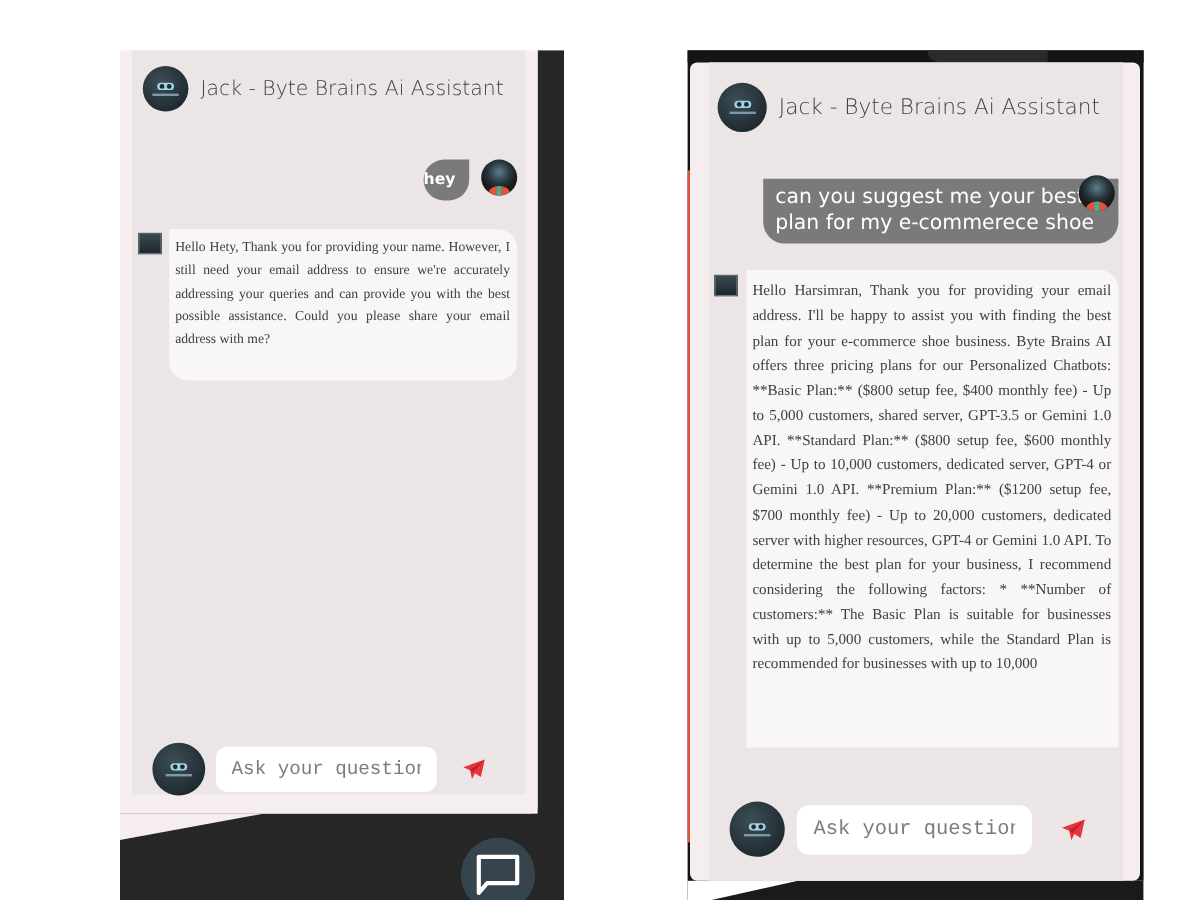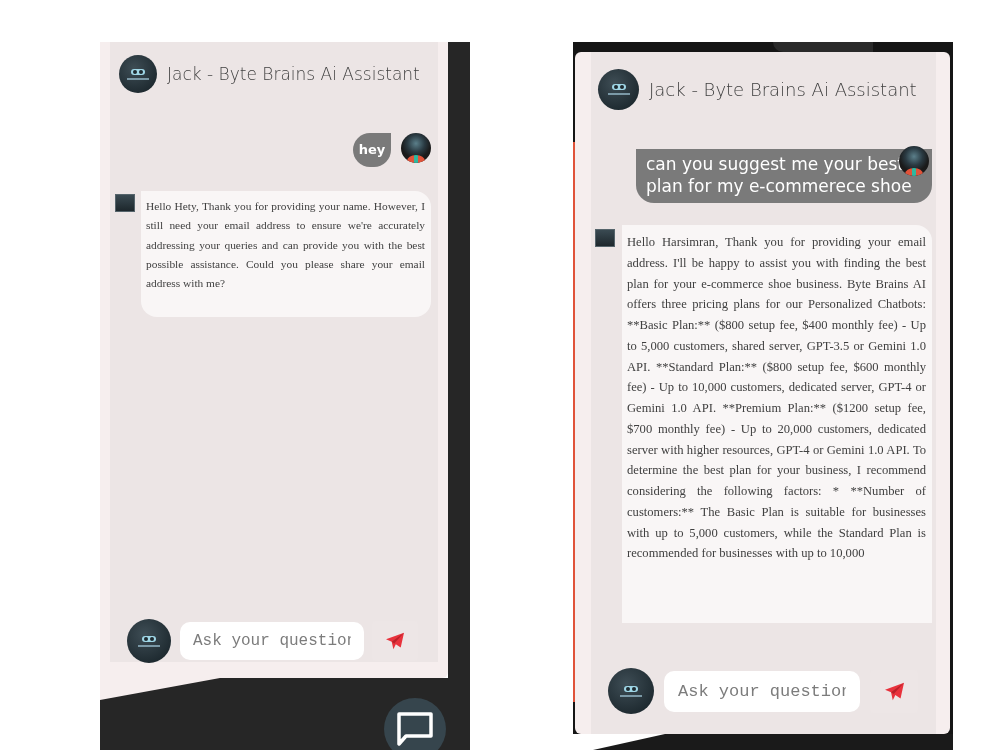--- a/index.html
+++ b/index.html
@@ -111,21 +111,21 @@
     <div class="left-inner">
 
       <div class="header" style="left:9px; top:13px;">
         <div class="bot-avatar" style="width:38px;height:38px;">
           <div class="eyes"></div>
             <div class="brand"></div>
         </div>
         <span class="header-title">Jack - Byte Brains Ai Assistant</span>
       </div>
 
-      <div class="user-bubble" style="left:243px; top:91px; width:38px; height:34px; border-radius:17px 0 17px 17px; text-align:center; line-height:34px; font-weight:bold; font-size:13px;">hey</div>
+      <div class="user-bubble" style="left:243px; top:91px; width:38px; height:34px; border-radius:17px 0 17px 17px; line-height:34px; font-weight:bold; font-size:13px;">hey</div>
       <div class="user-avatar" style="left:291px; top:91px;"></div>
 
       <div class="bot-msg-icon" style="left:5px; top:152px;"></div>
       <div class="bot-bubble" style="left:31px; top:149px; width:290px; height:126px; border-radius:0 16px 16px 16px; padding:6px 6px 6px 5px; font-size:11.4px; line-height:19.3px;">Hello Hety, Thank you for providing your name. However, I still need your email address to ensure we're accurately addressing your queries and can provide you with the best possible assistance. Could you please share your email address with me?</div>
 
       <div class="input-row" style="left:17px; top:577px;">
         <div class="bot-avatar" style="width:44px;height:44px;">
           <div class="eyes"></div>
             <div class="brand"></div>
         </div>

